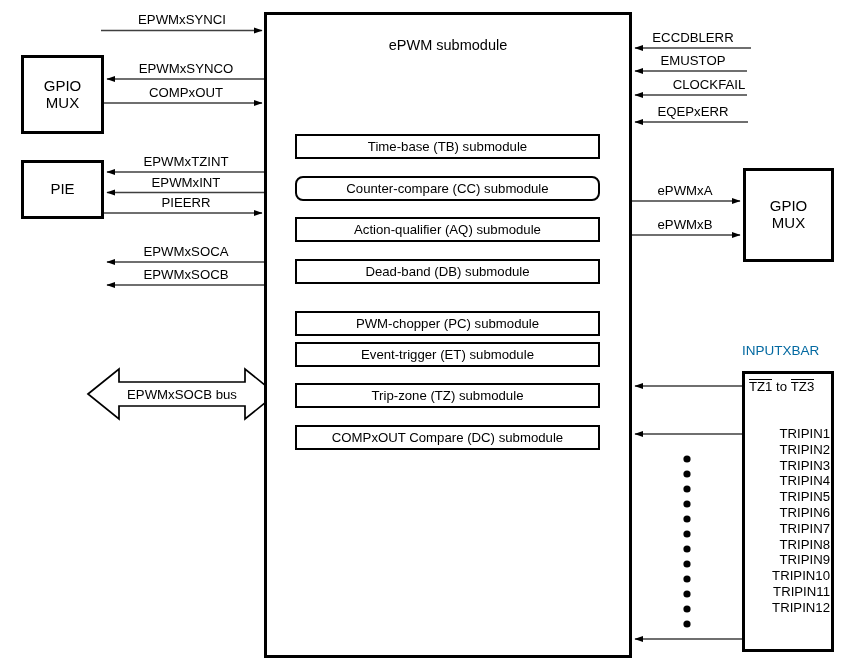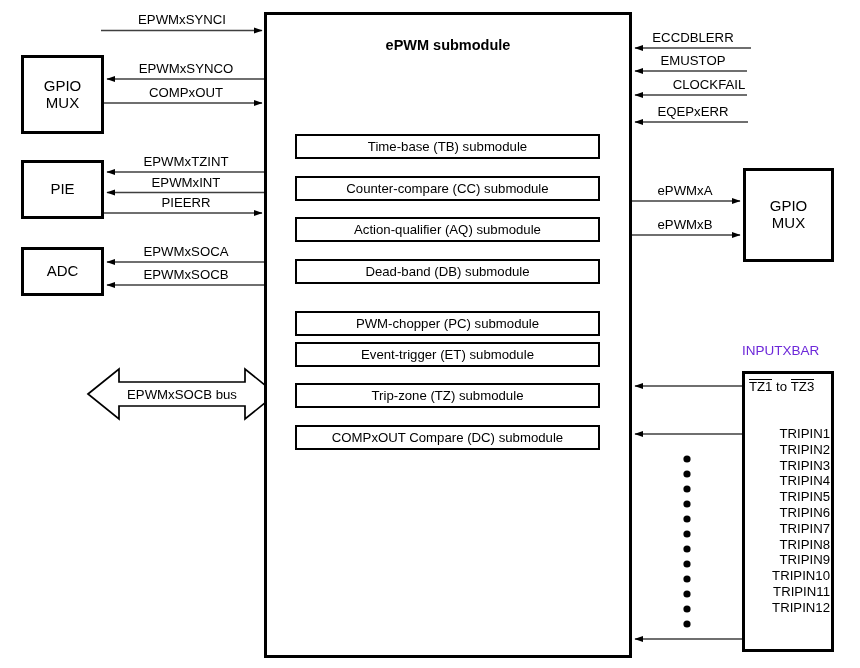--- a/index.html
+++ b/index.html
@@ -34,21 +34,20 @@
     align-items: center;
     justify-content: center;
     text-align: center;
     line-height: 1.12;
     color: #000;
   }
   .blk.main {
     border-width: 3px;
     align-items: flex-start;
     justify-content: center;
-    font-weight: bold;
   }
   .main-title {
     margin-top: 22px;
     font-size: 14.5px;
   }
   .sidebox-label {
     font-size: 15px;
     white-space: pre-line;
   }
   
@@ -71,21 +70,21 @@
     white-space: nowrap;
   }
   .siglabel.ctr {
     transform: translateX(-50%);
     text-align: center;
   }
   
   .xbar-title {
     position: absolute;
     font-size: 13.5px;
-    color: #6d28d9;
+    color: #0369a1;
     white-space: nowrap;
     text-align: right;
   }
   .xbar-list {
     position: absolute;
     display: flex;
     flex-direction: column;
     align-items: flex-end;
   }
   .xbar-item {
@@ -181,21 +180,21 @@
     </g>
   </svg>
 
   <div class="blk main" style="left:264px; top:12px; width:368px; height:646px;">
     <div class="main-title">ePWM submodule</div>
   </div>
 
   <div class="submod" style="left:295px; top:134px; width:305px; height:25px;">
     <span>Time-base (TB) submodule</span>
   </div>
-  <div class="submod" style="left:295px; top:176px; width:305px; height:25px;">
+  <div class="submod" style="left:295px; top:176px; width:305px; height:25px;border-radius:8px;">
     <span>Counter-compare (CC) submodule</span>
   </div>
   <div class="submod" style="left:295px; top:217px; width:305px; height:25px;">
     <span>Action-qualifier (AQ) submodule</span>
   </div>
   <div class="submod" style="left:295px; top:259px; width:305px; height:25px;">
     <span>Dead-band (DB) submodule</span>
   </div>
   <div class="submod" style="left:295px; top:311px; width:305px; height:25px;">
     <span>PWM-chopper (PC) submodule</span>
@@ -212,23 +211,20 @@
 
   <div class="blk" style="left:21px; top:55px; width:83px; height:79px;">
     <div class="sidebox-label">GPIO
 MUX</div>
   </div>
 
   <div class="blk" style="left:21px; top:160px; width:83px; height:59px;">
     <div class="sidebox-label">PIE</div>
   </div>
 
-  <div class="blk" style="left:21px; top:247px; width:83px; height:49px;">
-    <div class="sidebox-label">ADC</div>
-  </div>
 
   <div class="blk" style="left:743px; top:168px; width:91px; height:94px;">
     <div class="sidebox-label">GPIO
 MUX</div>
   </div>
 
   <div class="xbar-title" style="left:742px; top:343px;">INPUTXBAR</div>
 
   <div class="blk" style="left:742px; top:371px; width:92px; height:281px;
               align-items:flex-start; justify-content:flex-start;"></div>

